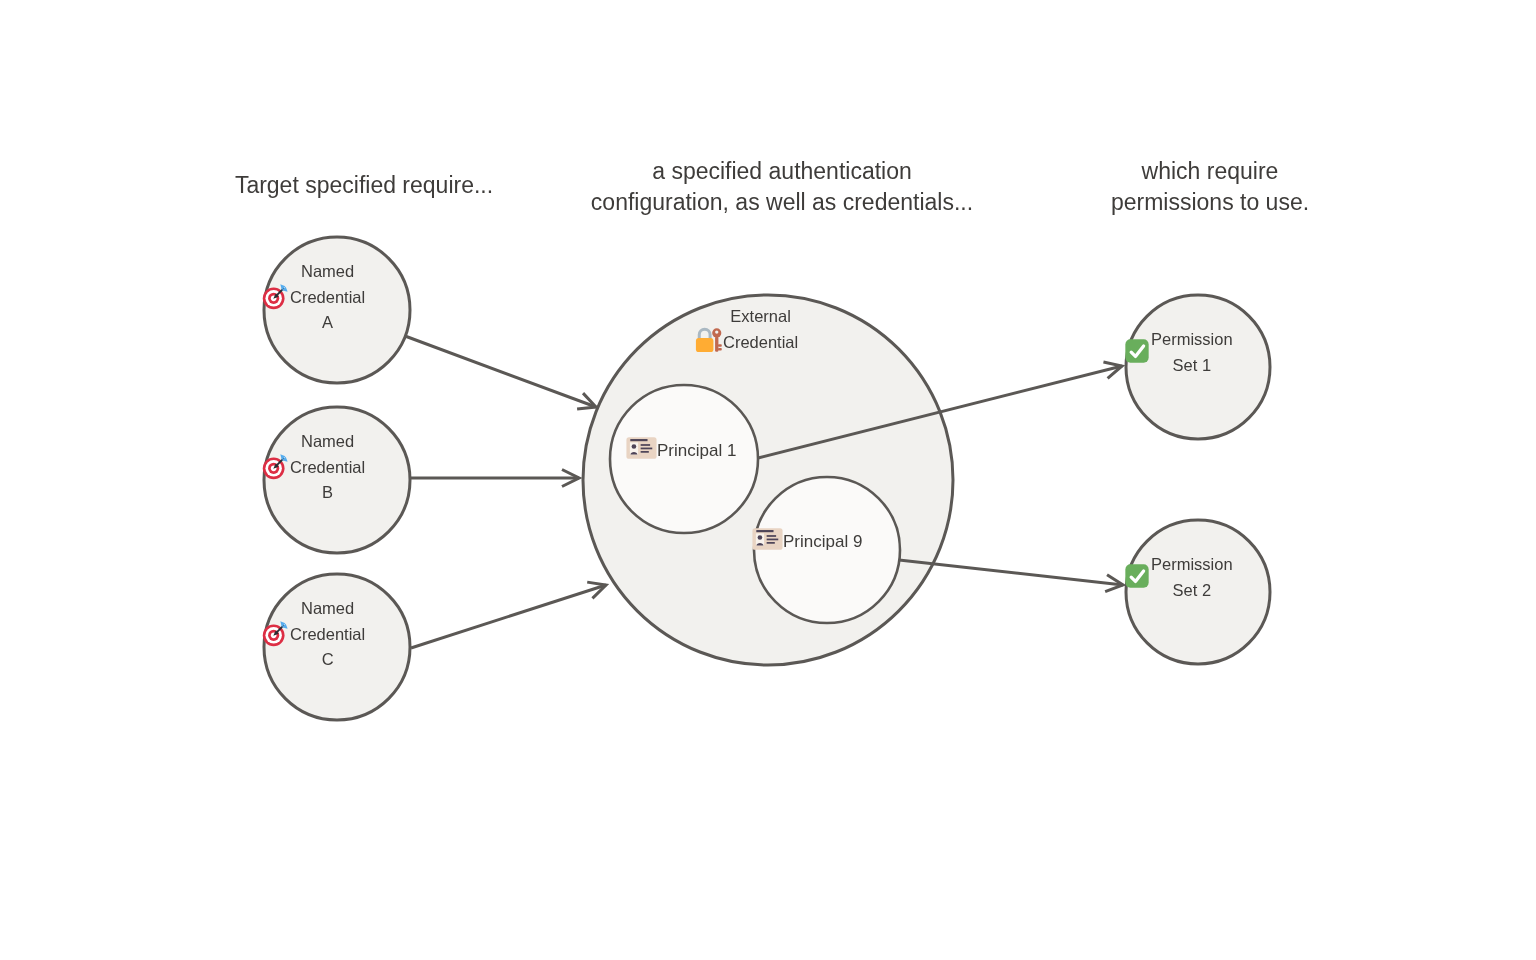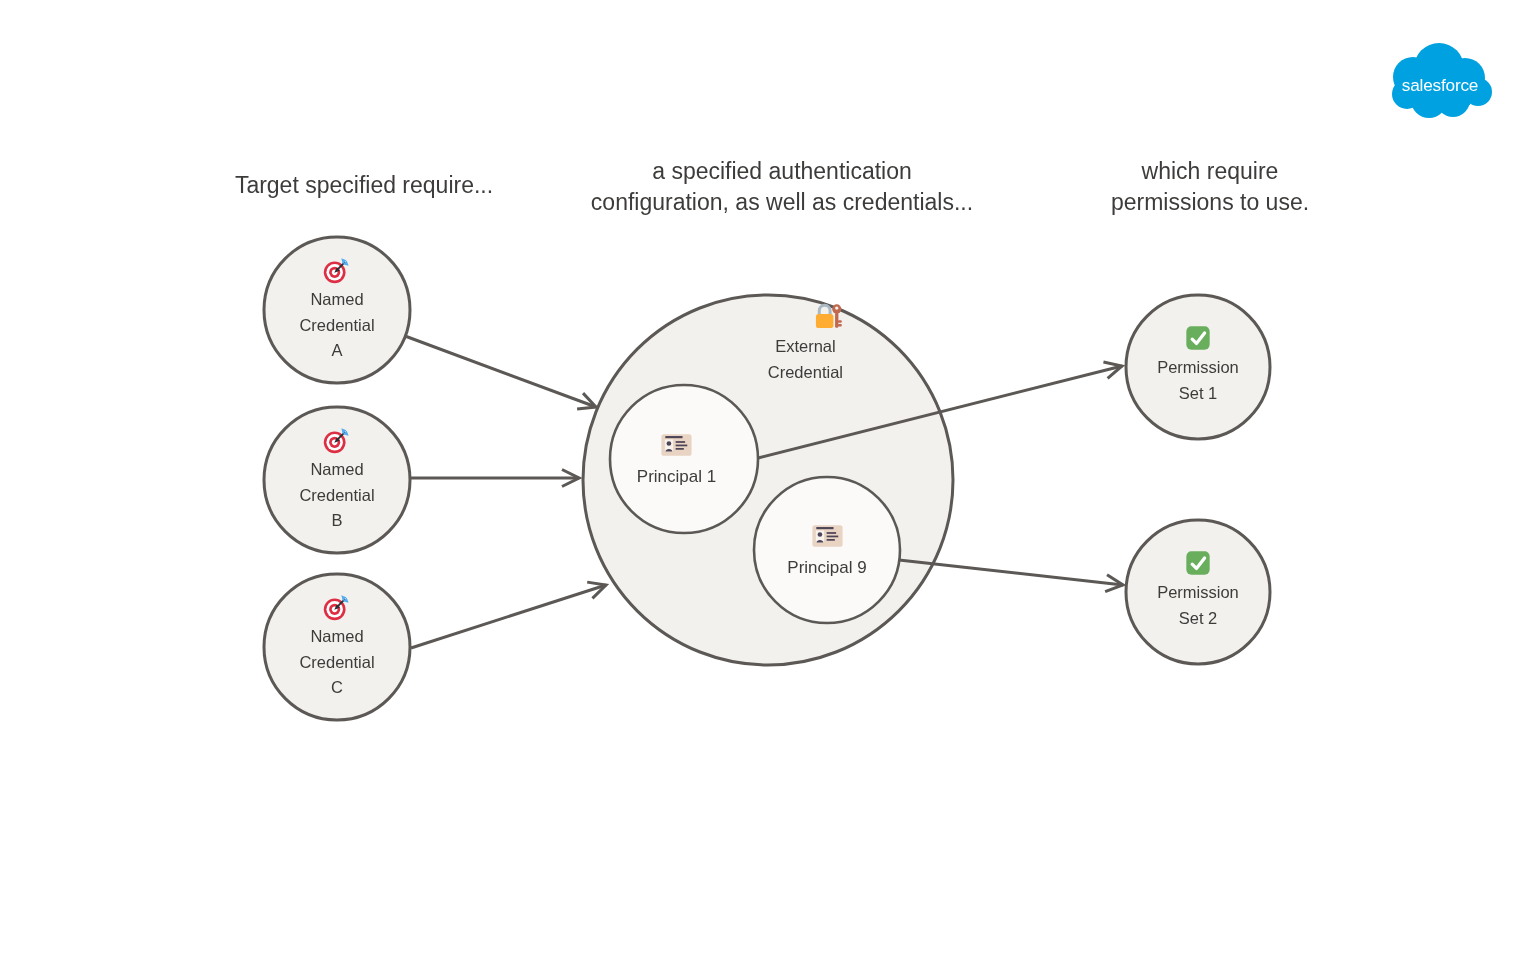--- a/index.html
+++ b/index.html
@@ -20,21 +20,21 @@
     position: absolute;
     text-align: center;
     font-size: 23px;
     line-height: 31px;
     color: var(--text, #3E3C3A);
     white-space: pre-line;
   }
   .node {
     position: absolute;
     display: flex;
-    flex-direction: column;
+    flex-direction: row;
     align-items: center;
     text-align: center;
     color: var(--text, #3E3C3A);
   }
   .node-label {
     font-size: 16.5px;
     line-height: 25.5px;
     white-space: pre-line;
     margin-top: 3px;
   }
@@ -159,21 +159,21 @@
   <div class="node" style="left:693px; top:301px; width:150px;align-items:flex-end;">
     <span class="icon">
       <svg width="30" height="30">
           <use href="#sym-lock-key"></use>
         </svg>
     </span>
     <div class="node-label">External
 Credential</div>
   </div>
 
-  <div class="node" style="left:587px; top:432px; width:179px;">
+  <div class="node" style="left:626px; top:432px; width:179px;">
     <span class="icon">
       <svg width="31" height="26">
           <use href="#sym-id-card"></use>
         </svg>
     </span>
     <div class="node-label single">Principal 1</div>
   </div>
 
   <div class="node" style="left:752px; top:523px; width:150px;">
     <span class="icon">
@@ -197,29 +197,14 @@
   <div class="node" style="left:1123px; top:549px; width:150px;">
     <span class="icon">
       <svg width="28" height="28">
           <use href="#sym-check"></use>
         </svg>
     </span>
     <div class="node-label">Permission
 Set 2</div>
   </div>
 
-  <div class="logo">
-    <svg width="104" height="86" viewBox="0 0 104 86">
-      <g class="cloud-shape">
-        <circle cx="25" cy="40" r="20"></circle>
-        <circle cx="51" cy="31" r="25"></circle>
-        <circle cx="77" cy="41" r="20"></circle>
-        <circle cx="90" cy="55" r="14"></circle>
-        <circle cx="19" cy="57" r="15"></circle>
-        <circle cx="41" cy="63" r="18"></circle>
-        <circle cx="65" cy="63" r="17"></circle>
-        <rect x="20" y="38" width="62" height="30"></rect>
-      </g>
-      <text class="logo-text" x="52" y="54" text-anchor="middle">salesforce</text>
-    </svg>
-  </div>
 
 </div>
 
 </body></html>

